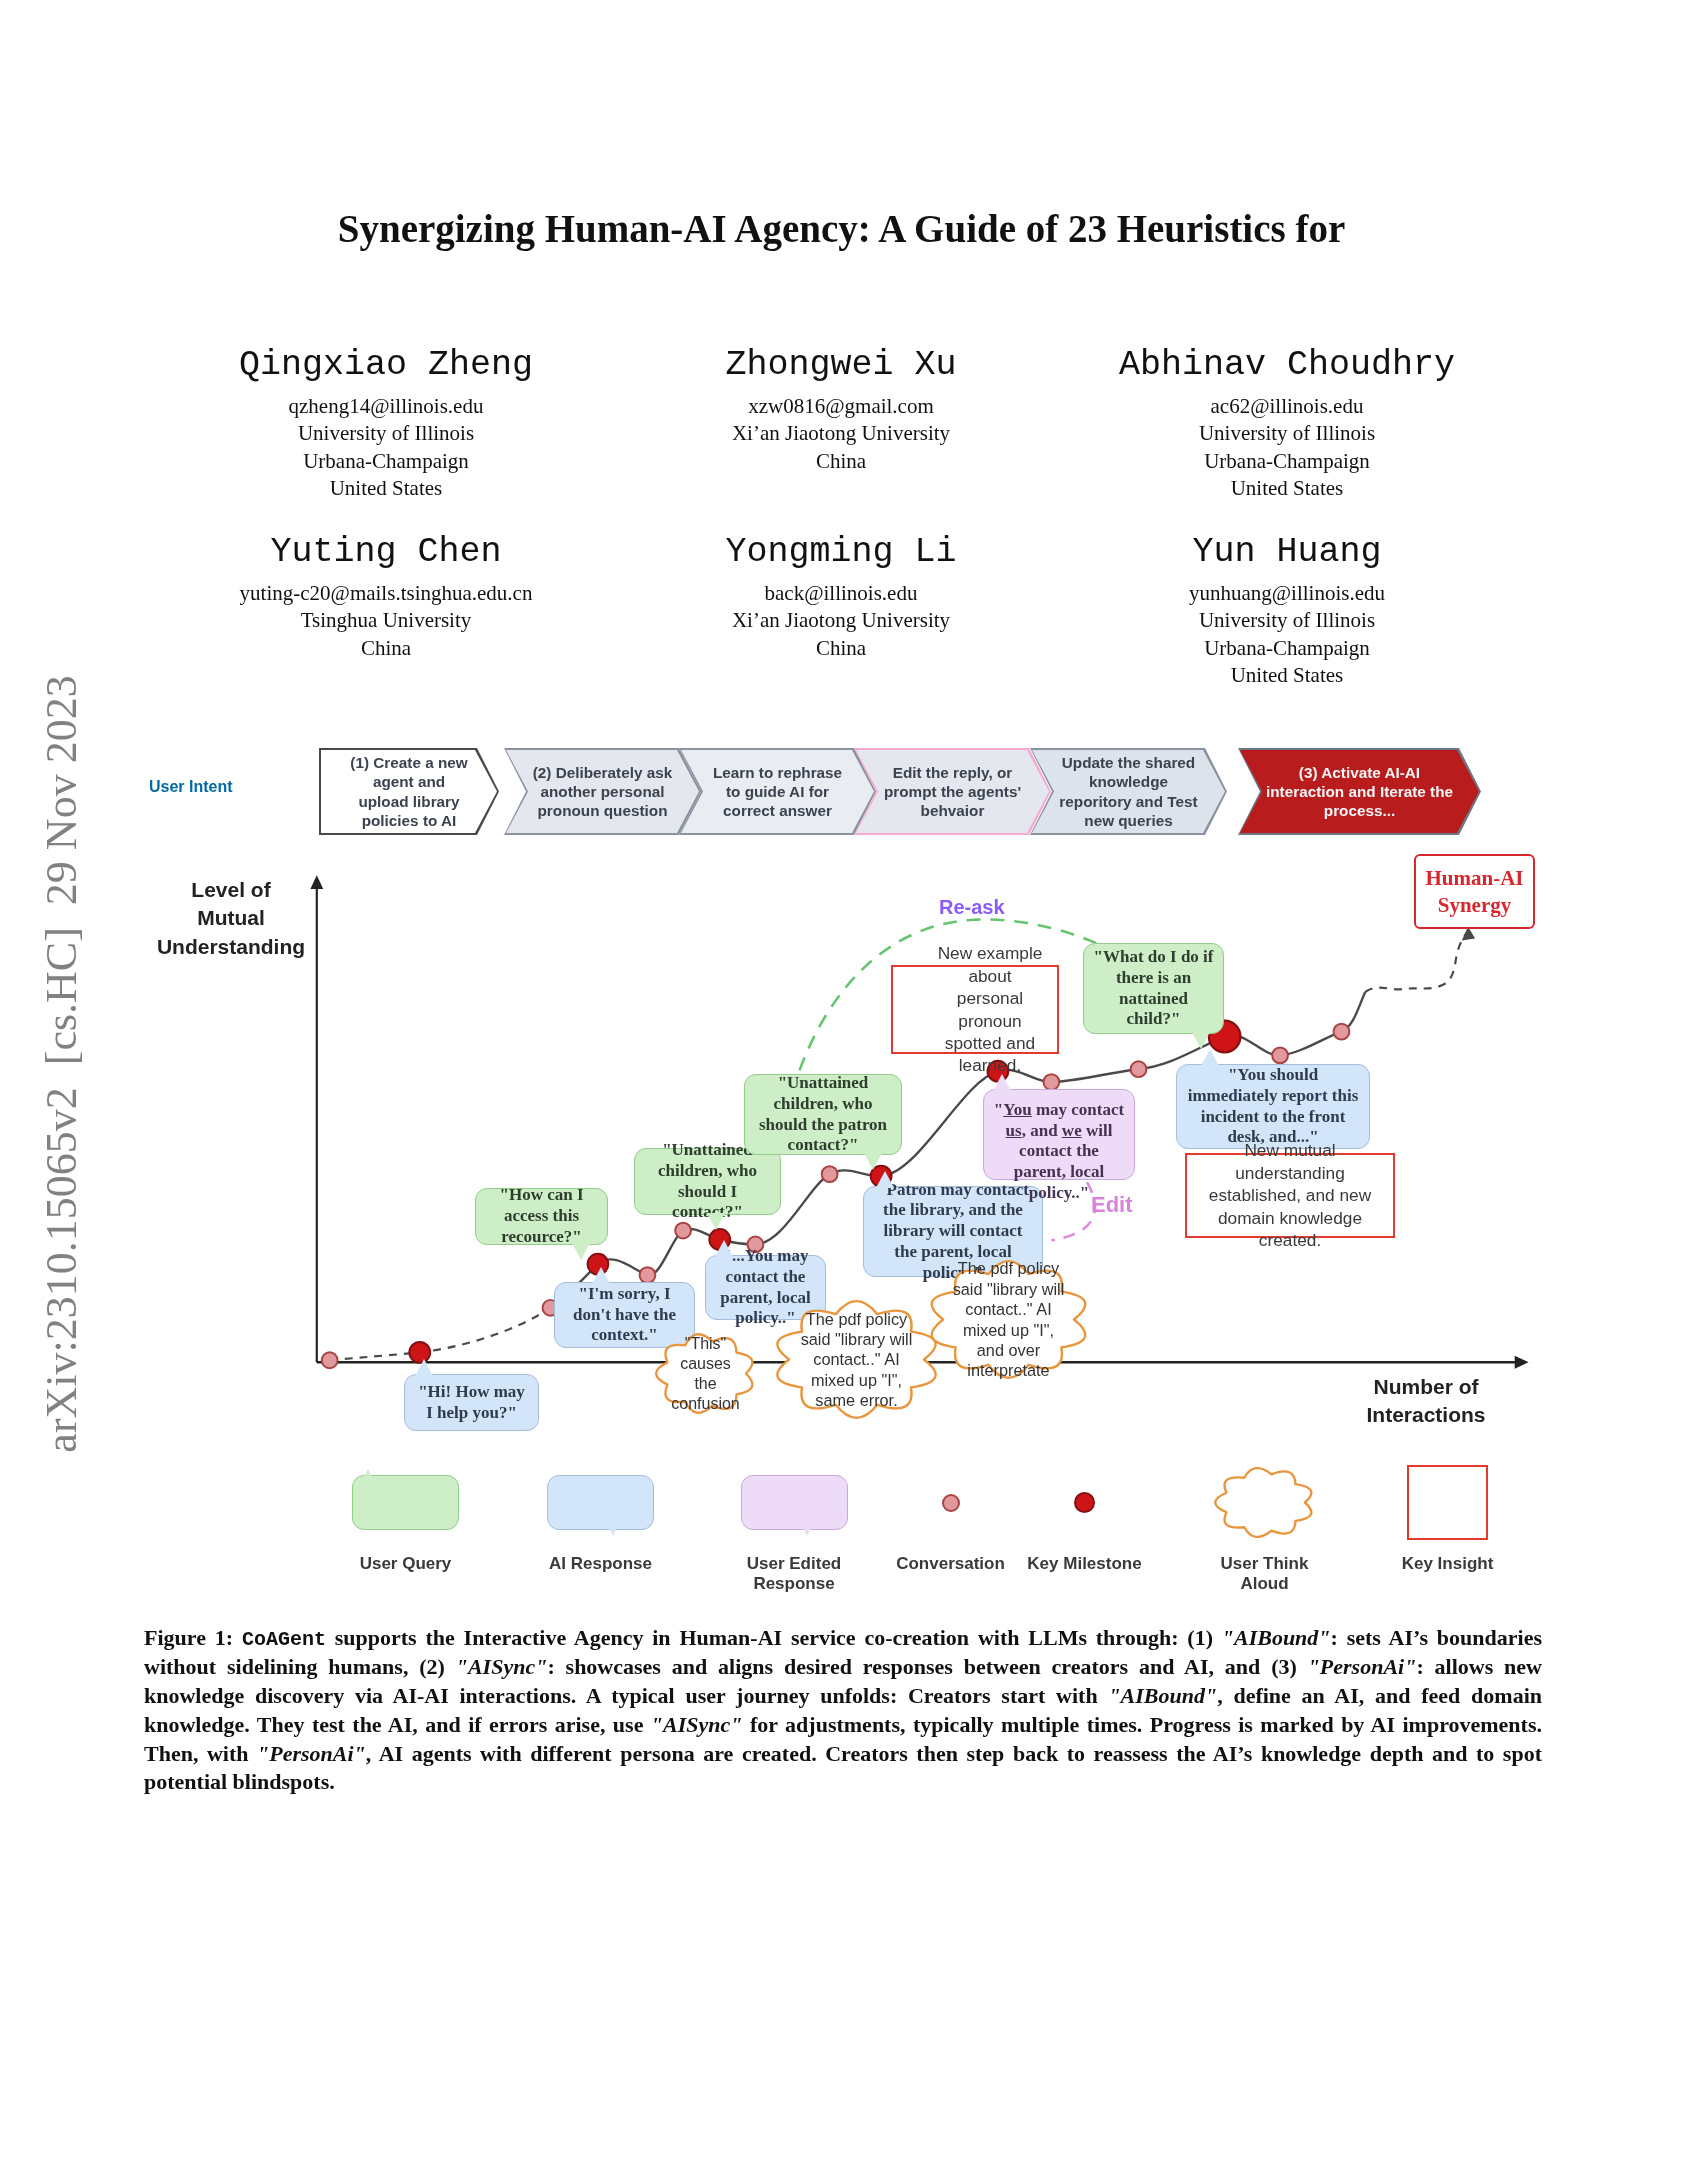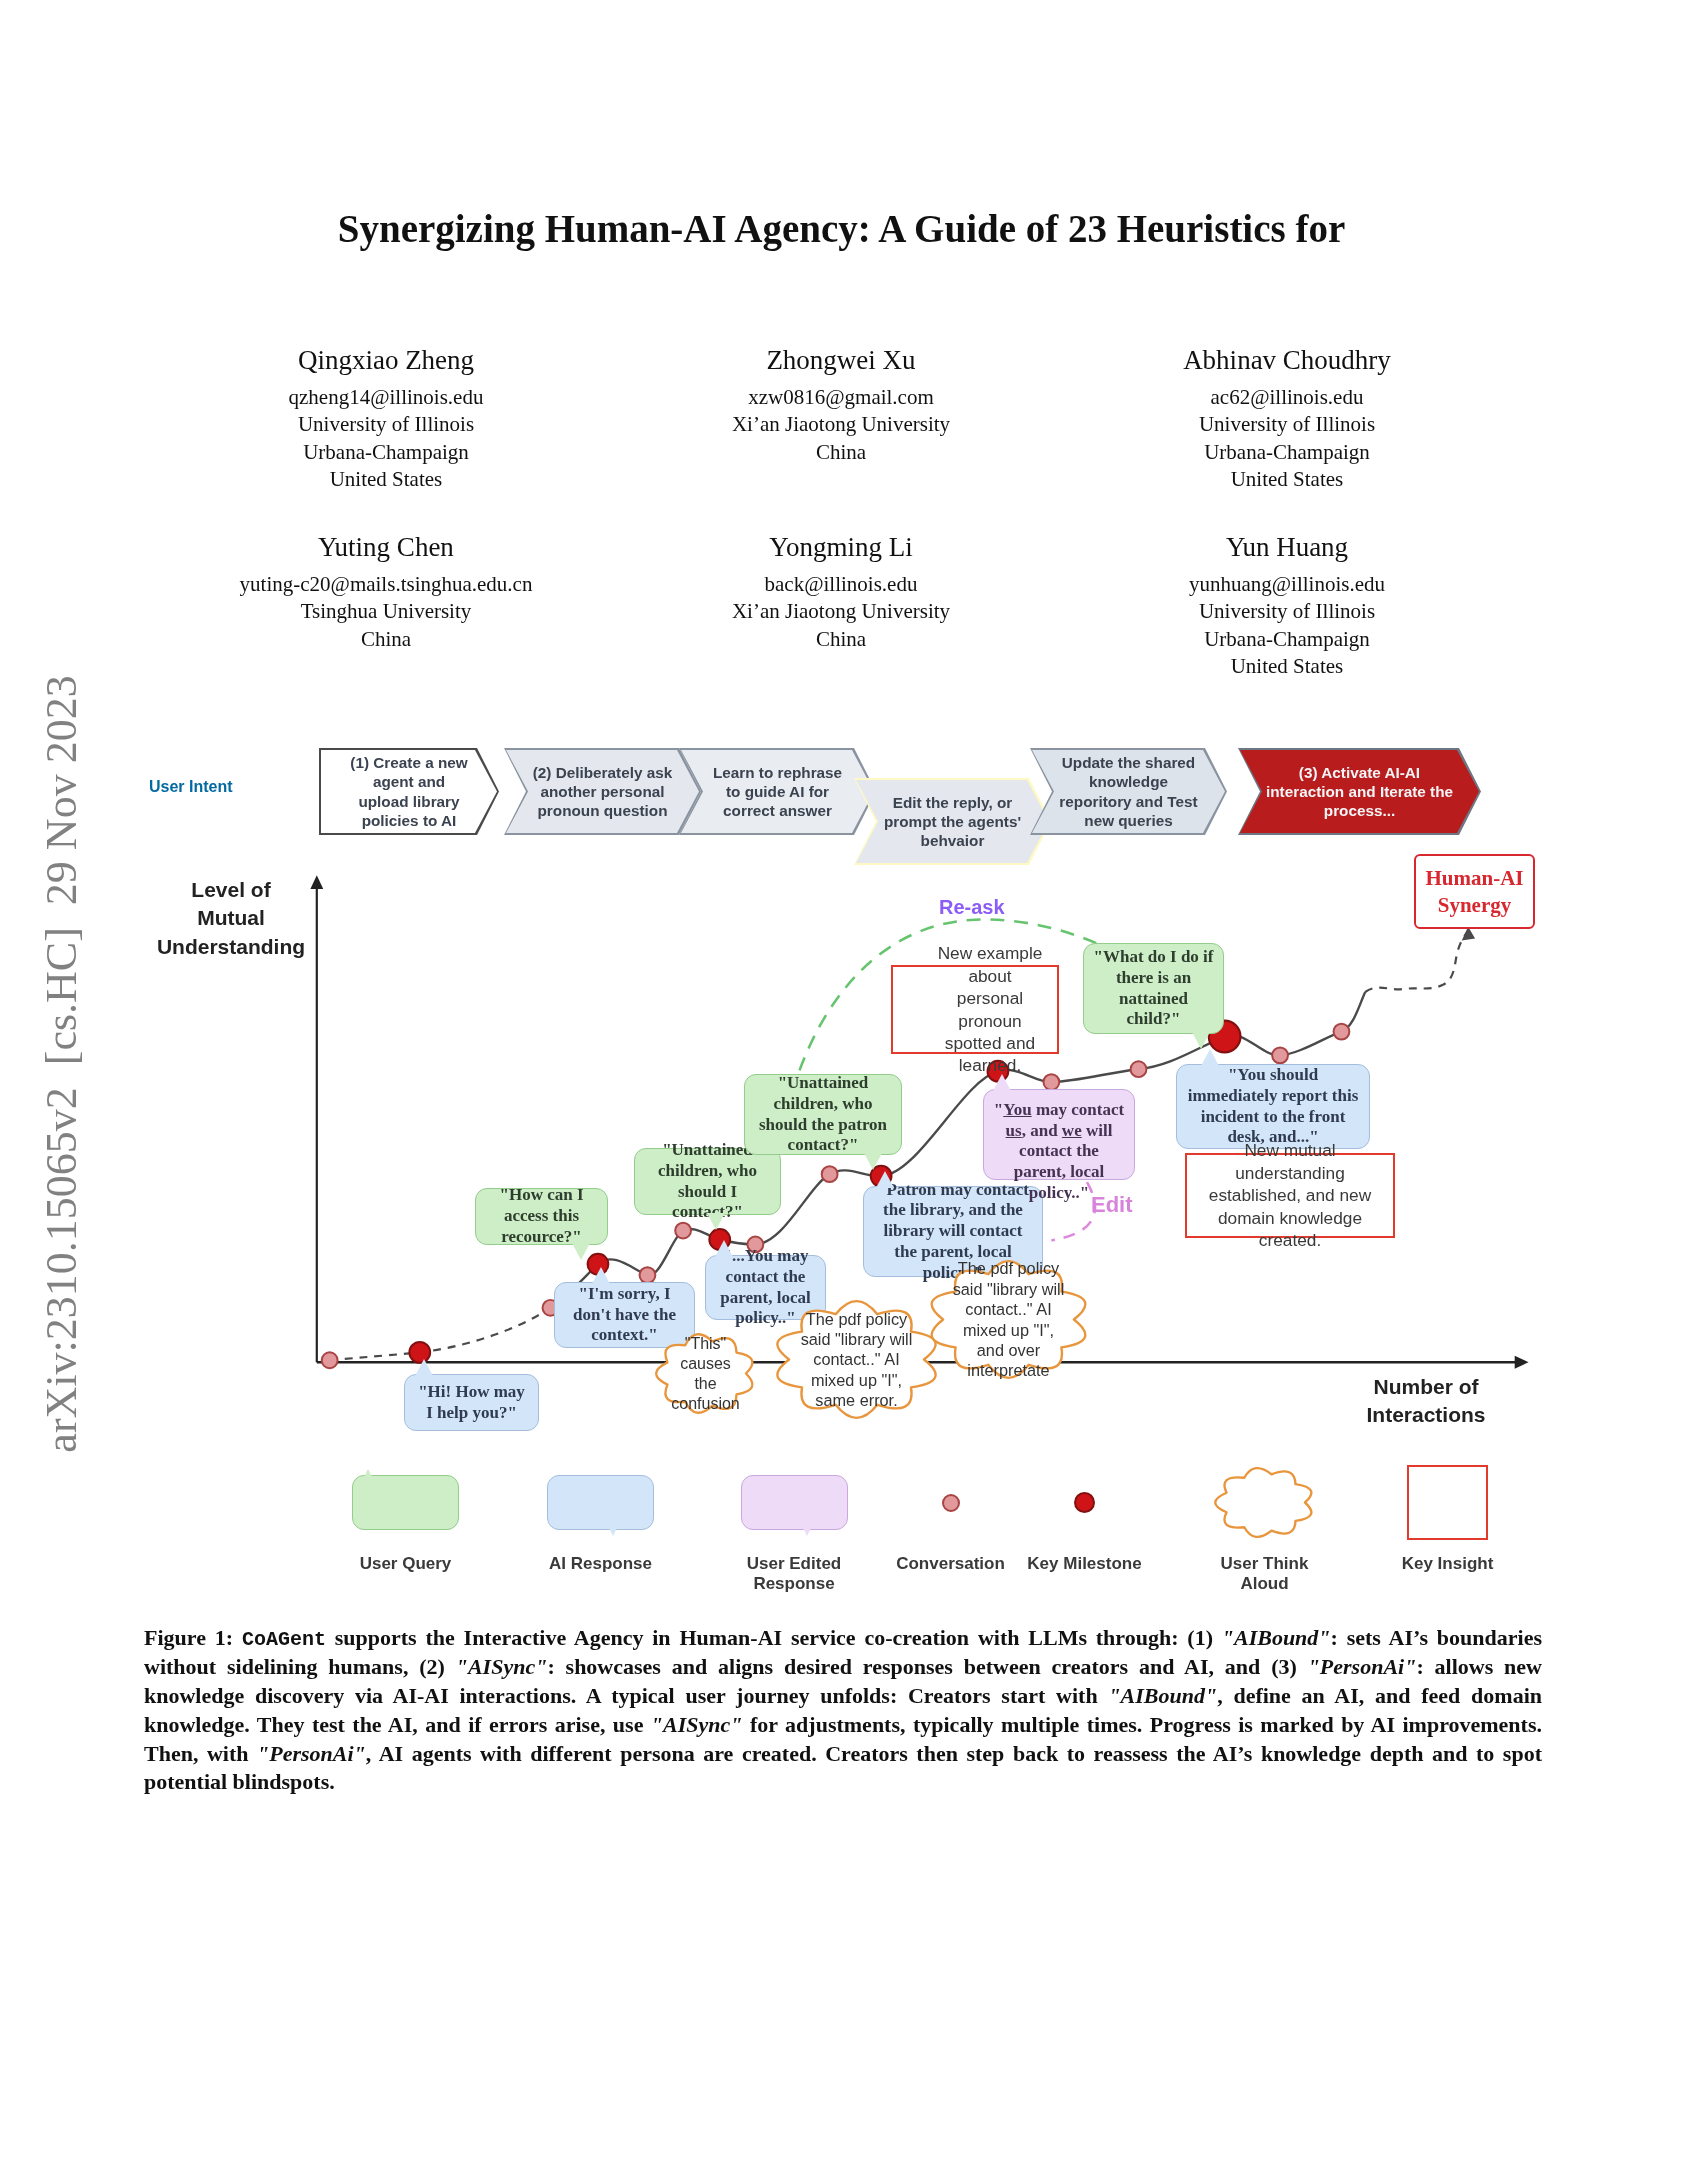--- a/index.html
+++ b/index.html
@@ -8,38 +8,38 @@
 
   
   .arxiv{position:absolute;left:61px;top:1064px;transform:translate(-50%,-50%) rotate(-90deg);
          white-space:pre;font-family:"Liberation Serif",serif;font-size:44px;color:#818181;}
 
   
   .title{position:absolute;left:0;top:204px;width:100%;text-align:center;
          font-weight:bold;font-size:39px;line-height:1.3;}
   .authors{position:absolute;left:0;top:0;width:100%;}
   .author{position:absolute;width:356px;text-align:center;}
-  .author .nm{font-size:27px;margin-bottom:8px;}
+  .author .nm{font-size:35px;margin-bottom:8px;font-family:Liberation Mono, monospace;}
   .author .ln{font-size:21px;line-height:1.3;}
   .a1{left:208px;top:345px}.a2{left:663px;top:345px}.a3{left:1109px;top:345px}
   .a4{left:208px;top:532px}.a5{left:663px;top:532px}.a6{left:1109px;top:532px}
 
   
   .ui-label{position:absolute;left:149px;top:778px;font-family:"Liberation Sans",sans-serif;
             font-weight:bold;font-size:16px;color:#0369a1;}
   .chev{position:absolute;top:748px;height:87px;}
   .chev .fill{position:absolute;inset:2px;display:flex;align-items:center;justify-content:center;
               text-align:center;font-family:"Liberation Sans",sans-serif;font-weight:bold;
               font-size:15.3px;line-height:1.25;color:#3c4350;padding:0 26px;box-sizing:border-box;}
   .chev-first,.chev-first .fill{clip-path:polygon(0 0,calc(100% - 22px) 0,100% 50%,calc(100% - 22px) 100%,0 100%);}
   .chev-mid,.chev-mid .fill{clip-path:polygon(0 0,calc(100% - 22px) 0,100% 50%,calc(100% - 22px) 100%,0 100%,22px 50%);}
   .s1{left:319px;width:180px;background:#4a4a4a;} .s1 .fill{background:#ffffff;}
   .s2{left:504px;width:197px;background:#8a93a0;} .s2 .fill{background:#e4e8ee;}
   .s3{left:679px;width:197px;background:#8a93a0;} .s3 .fill{background:#e9edf2;}
-  .s4{left:854px;width:197px;background:#fef9c3;margin-top:30px;} .s4 .fill{background:#e4e8ee;}
+  .s4{left:854px;width:197px;background:#f9a8d4;} .s4 .fill{background:#e4e8ee;}
   .s5{left:1030px;width:197px;background:#8a93a0;} .s5 .fill{background:#dde3ea;}
   .s6{left:1238px;width:243px;background:#6d7682;} .s6 .fill{background:#b91c1c;color:#f2f4f6;}
 
   
   .axis-lab{position:absolute;font-family:"Liberation Sans",sans-serif;font-weight:bold;
             font-size:21px;color:#222;text-align:center;white-space:pre-line;line-height:1.35;}
   .ylab{left:147px;top:876px;width:168px;}
   .xlab{left:1317px;top:1373px;width:218px;}
   .reask{position:absolute;left:939px;top:896px;font-family:"Liberation Sans",sans-serif;
          font-weight:bold;font-size:20px;color:#8b5cf6;z-index:3;}

